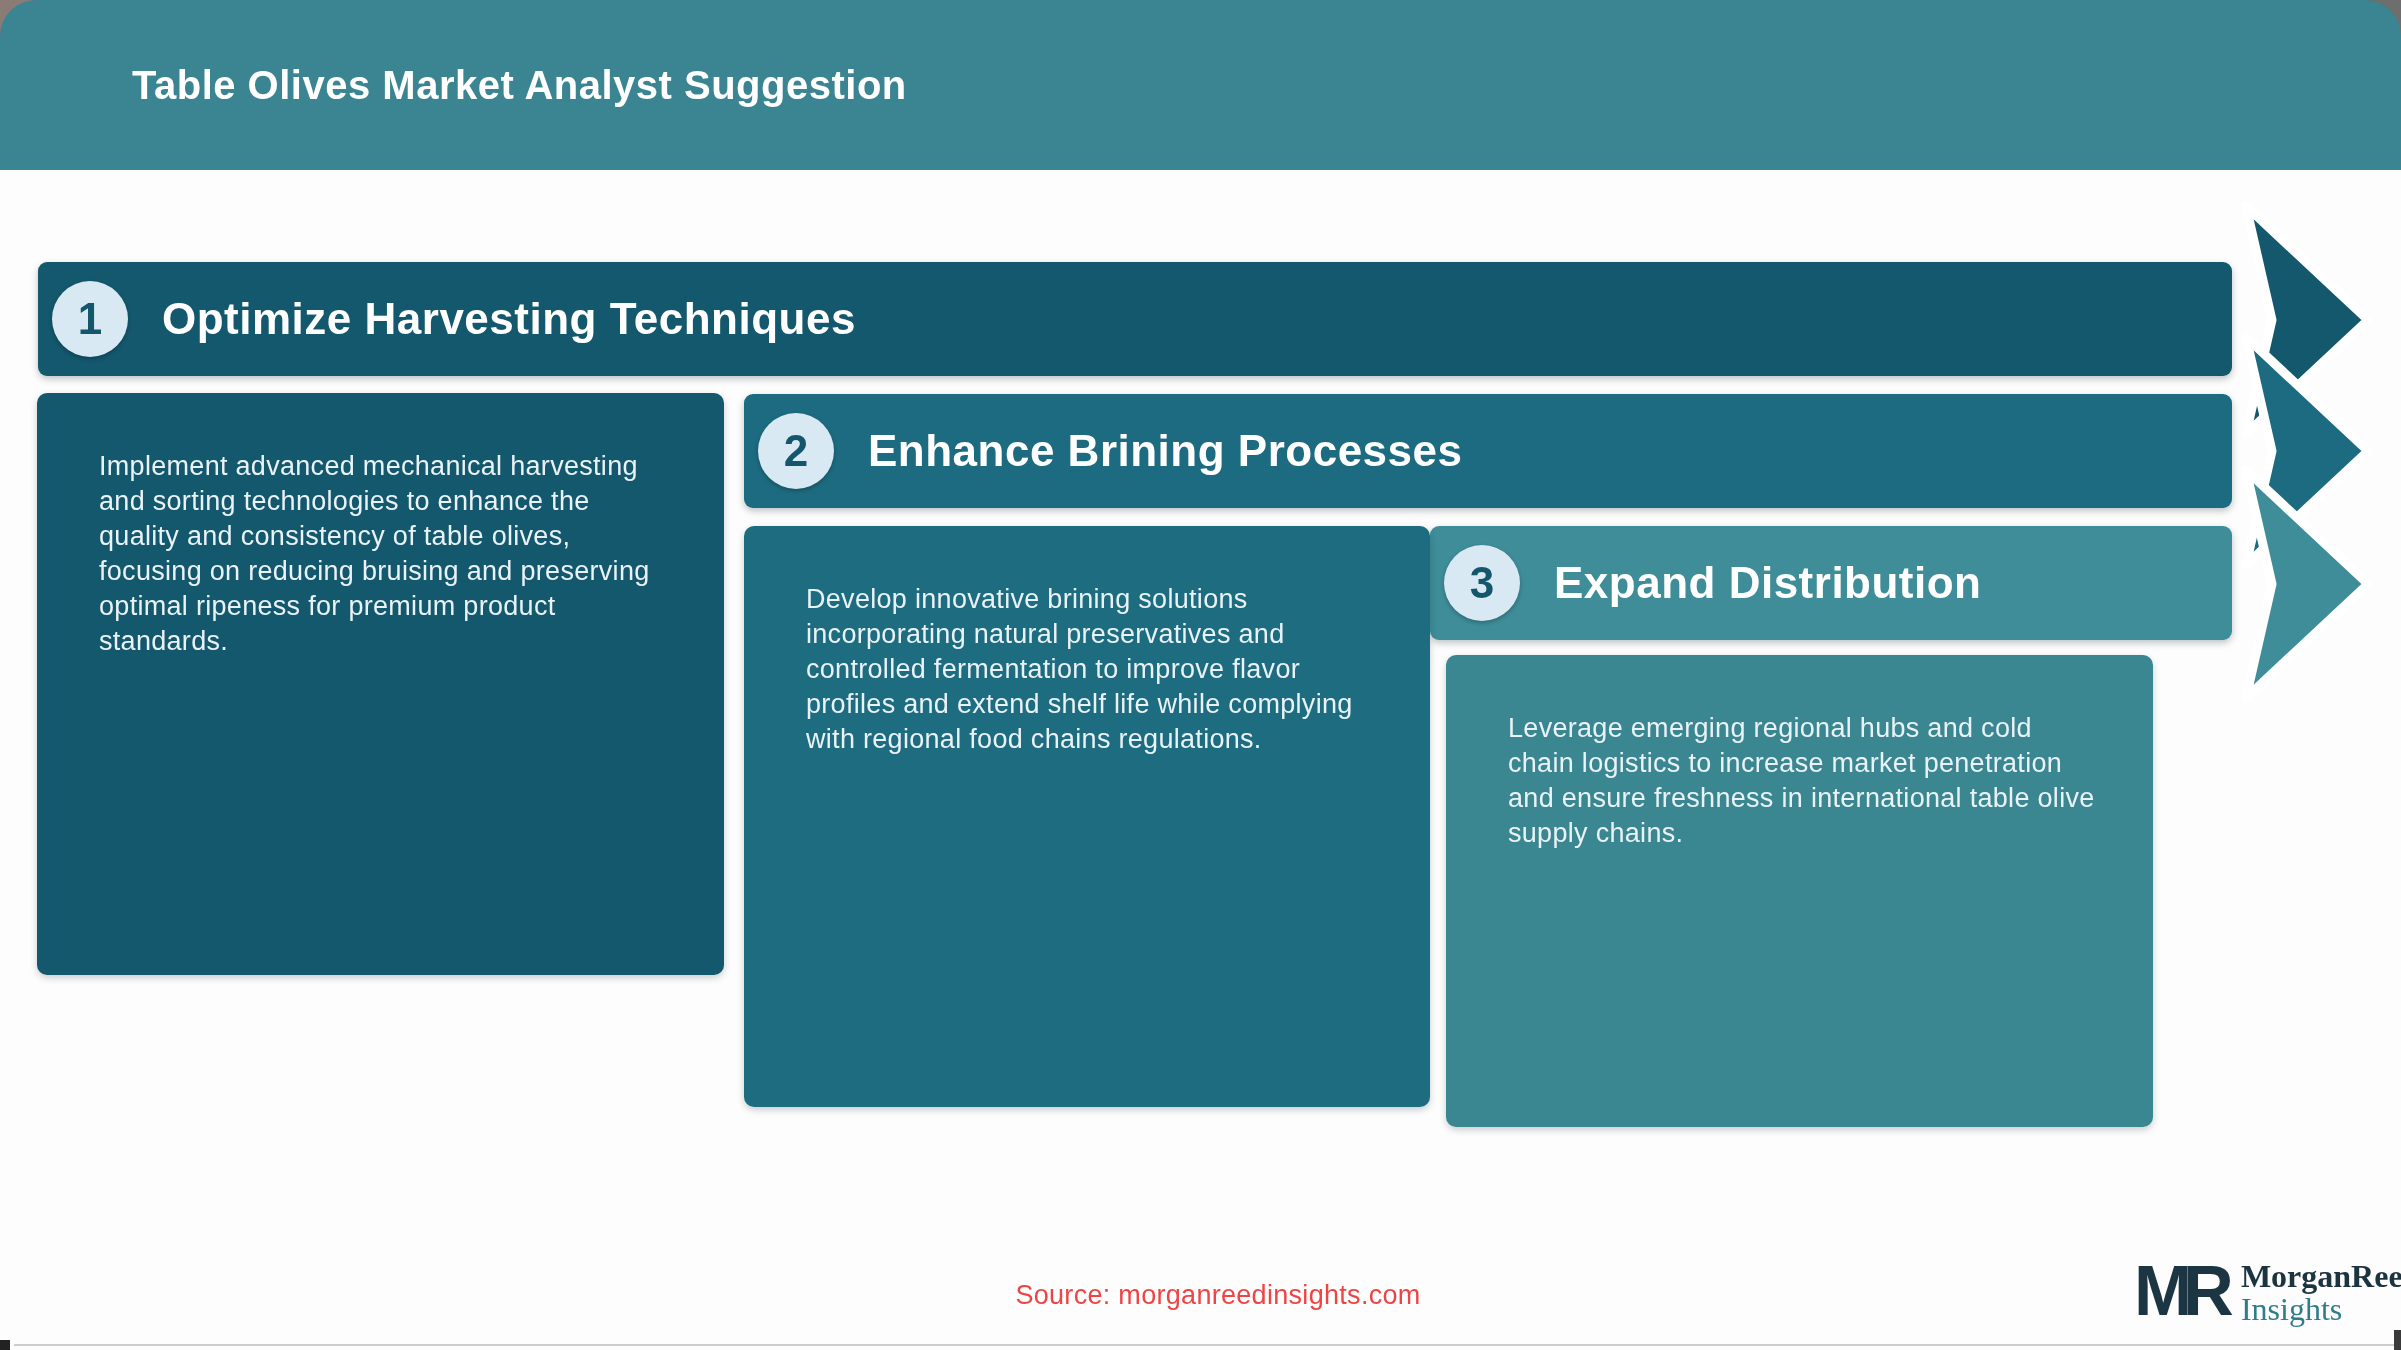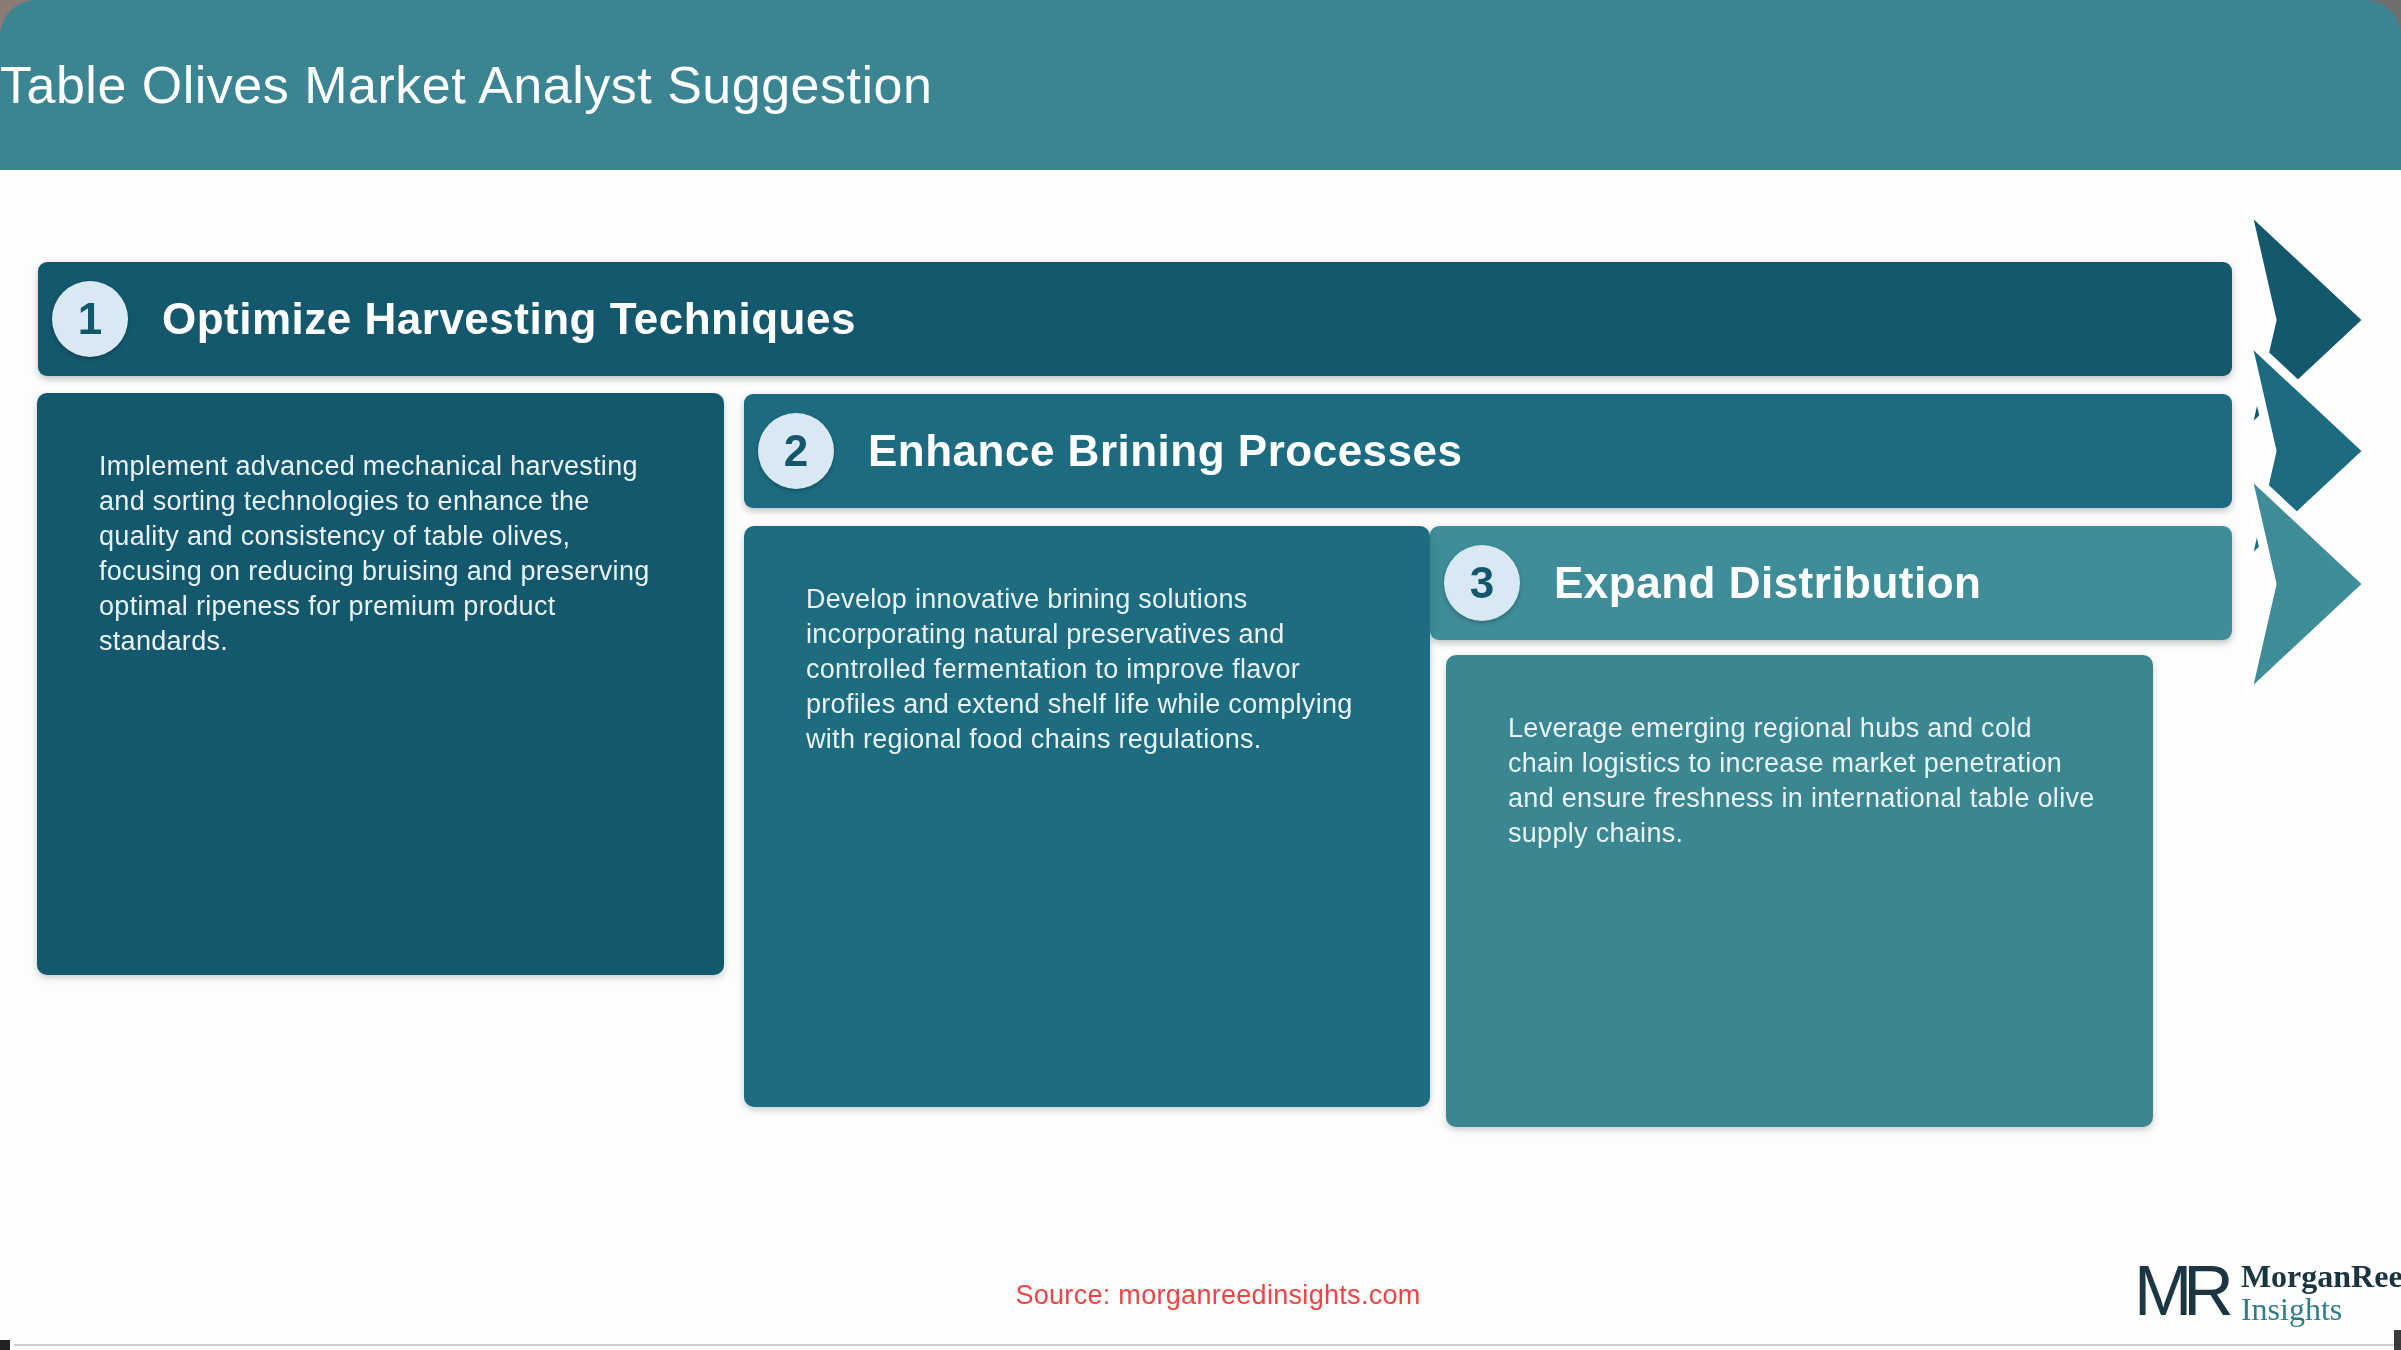--- a/index.html
+++ b/index.html
@@ -22,23 +22,24 @@
   .header {
     position: absolute;
     left: 0; top: 0;
     width: 2401px; height: 170px;
     background: #3a8591;
     border-radius: 36px 36px 0 0;
     display: flex; align-items: center;
     z-index: 1;
   }
   .header h1 {
+    margin-left: 132px;
     color: #ffffff;
-    font-size: 52px;
-    font-weight: 400;
+    font-size: 40px;
+    font-weight: 700;
     letter-spacing: 0.5px;
   }
 
   .bar {
     position: absolute;
     height: 114px;
     display: flex; align-items: center;
     border-radius: 9px;
     box-shadow: 0 3px 7px rgba(20,40,50,0.28);
   }
@@ -102,21 +103,21 @@
 
   .logo {
     position: absolute;
     left: 2134px; top: 1256px;
     display: flex; align-items: center;
     z-index: 9;
   }
   .logo .monogram {
     font-family: "Liberation Sans", sans-serif;
     font-size: 70px;
-    font-weight: 400;
+    font-weight: 700;
     letter-spacing: -9px;
     color: #1b3642;
     line-height: 1;
     margin-right: 16px;
   }
   .logo .names { display: flex; flex-direction: column; line-height: 1.02; padding-top: 4px; }
   .logo .name-main {
     font-family: "Liberation Serif", serif;
     font-weight: 700;
     font-size: 32px;

